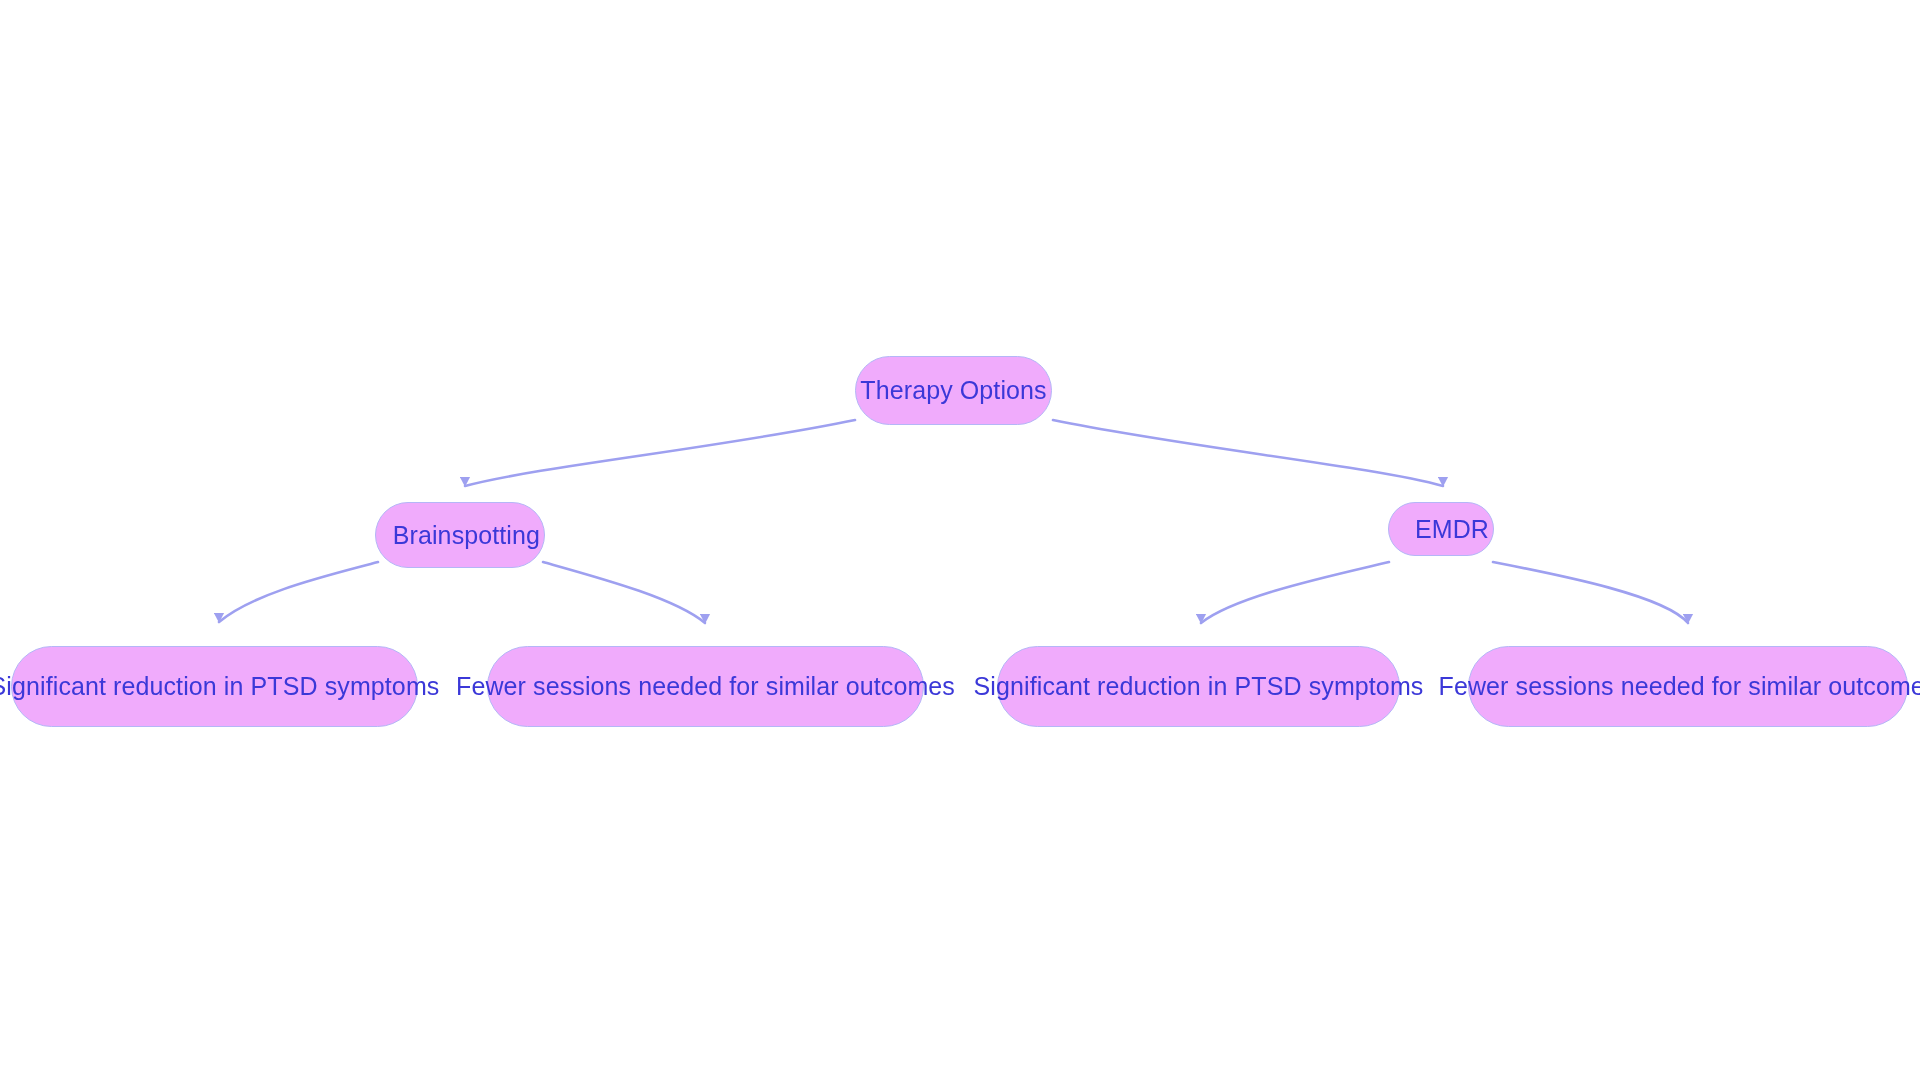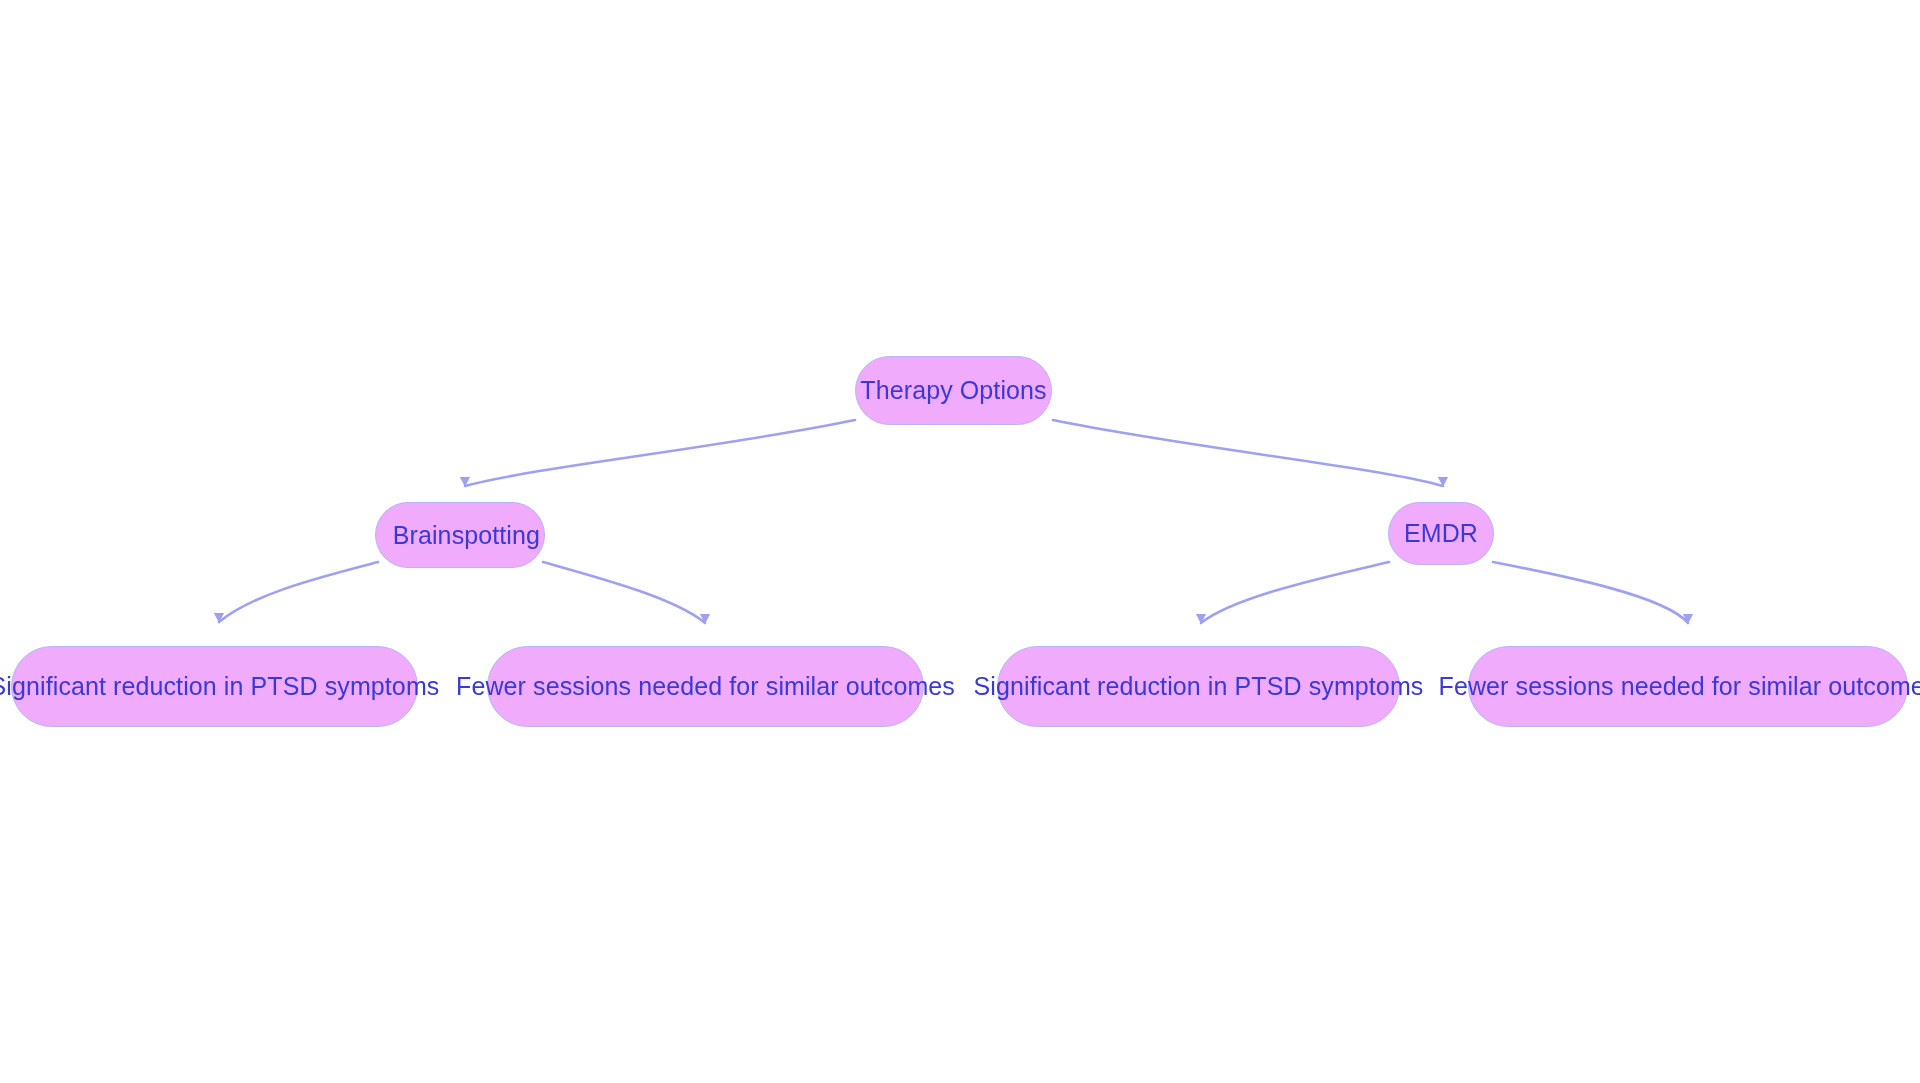--- a/index.html
+++ b/index.html
@@ -73,21 +73,21 @@
   </svg>
 
   <div class="node" style="left:855px; top:356px; width:197px; height:69px;">
     <span class="node-label">Therapy Options</span>
   </div>
 
   <div class="node" style="left:375px; top:502px; width:170px; height:66px;justify-content:flex-end;">
     <span class="node-label">Brainspotting</span>
   </div>
 
-  <div class="node" style="left:1388px; top:502px; width:106px; height:63px;">
+  <div class="node" style="left:1388px; top:502px; width:106px; height:54px;justify-content:flex-end;">
     <span class="node-label">EMDR</span>
   </div>
 
   <div class="node" style="left:11px; top:646px; width:407px; height:81px;">
     <span class="node-label">Significant reduction in PTSD symptoms</span>
   </div>
 
   <div class="node" style="left:487px; top:646px; width:437px; height:81px;">
     <span class="node-label">Fewer sessions needed for similar outcomes</span>
   </div>

